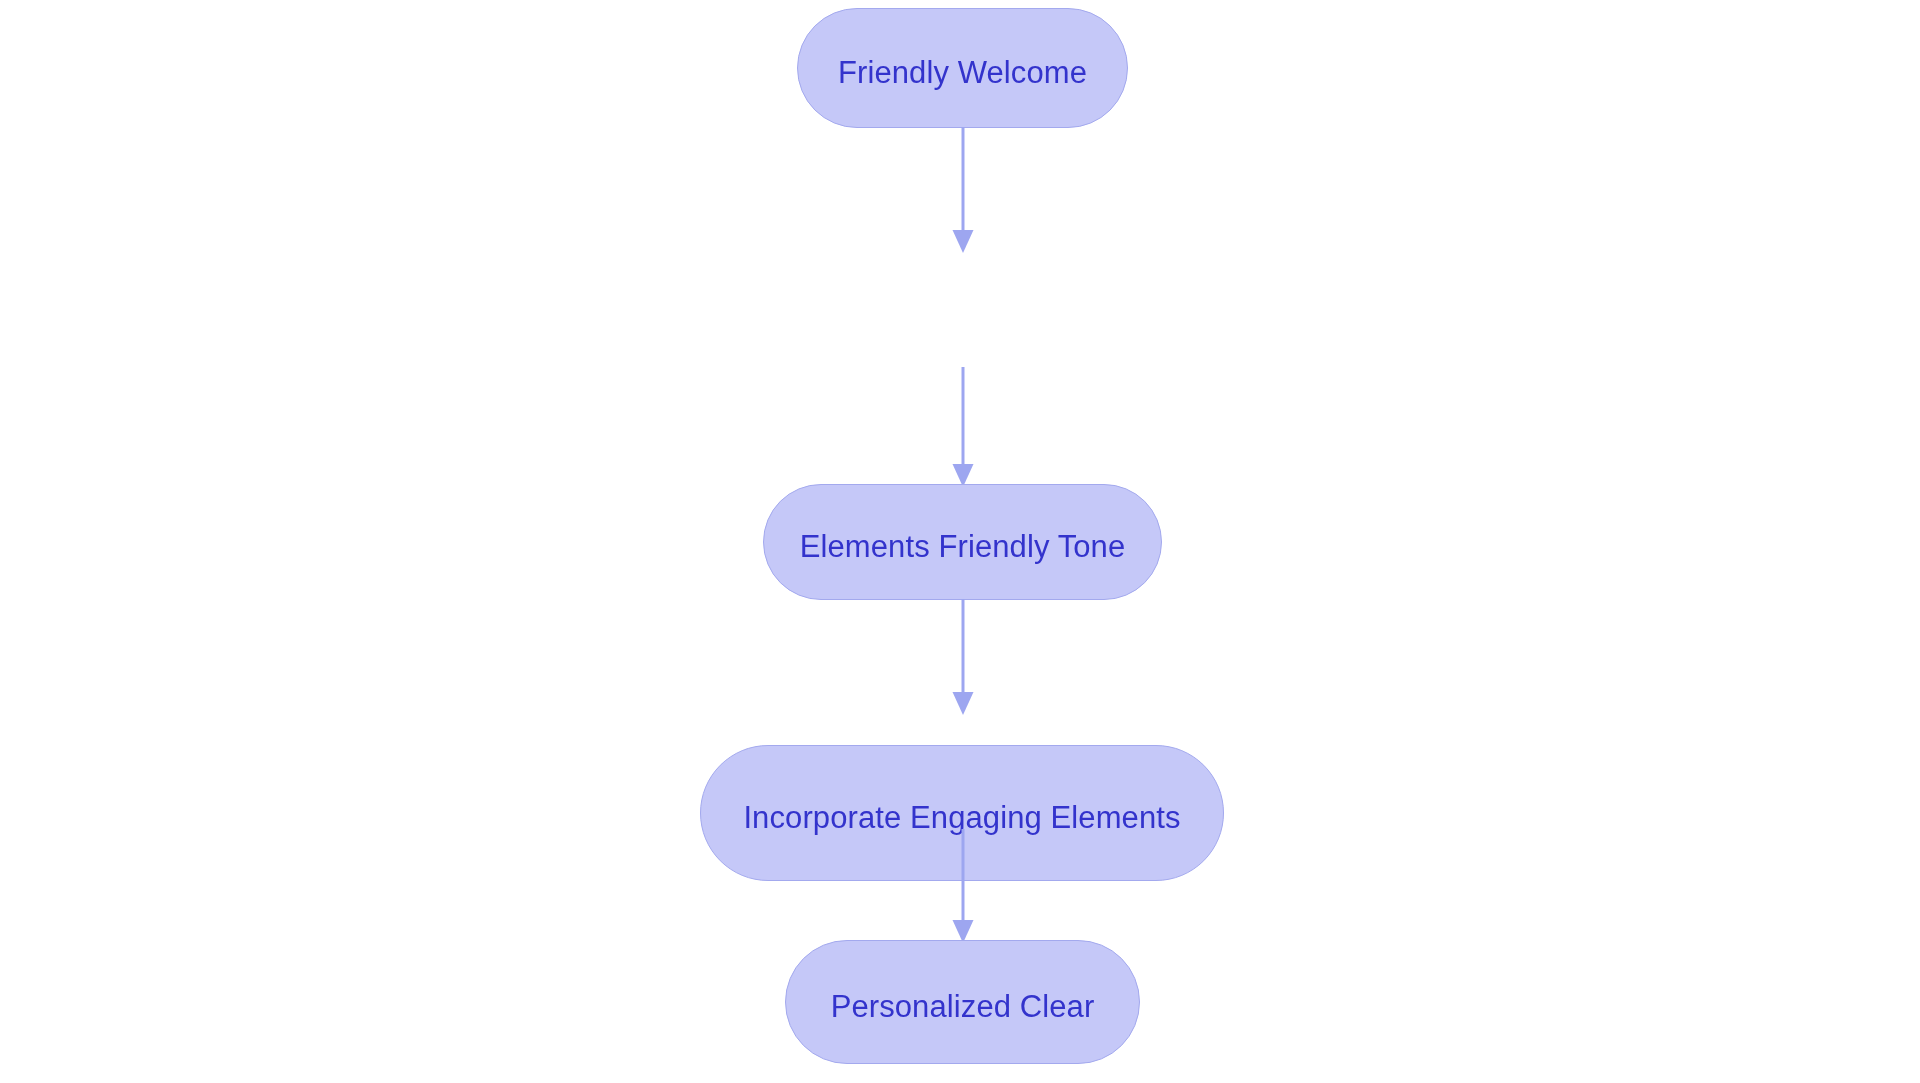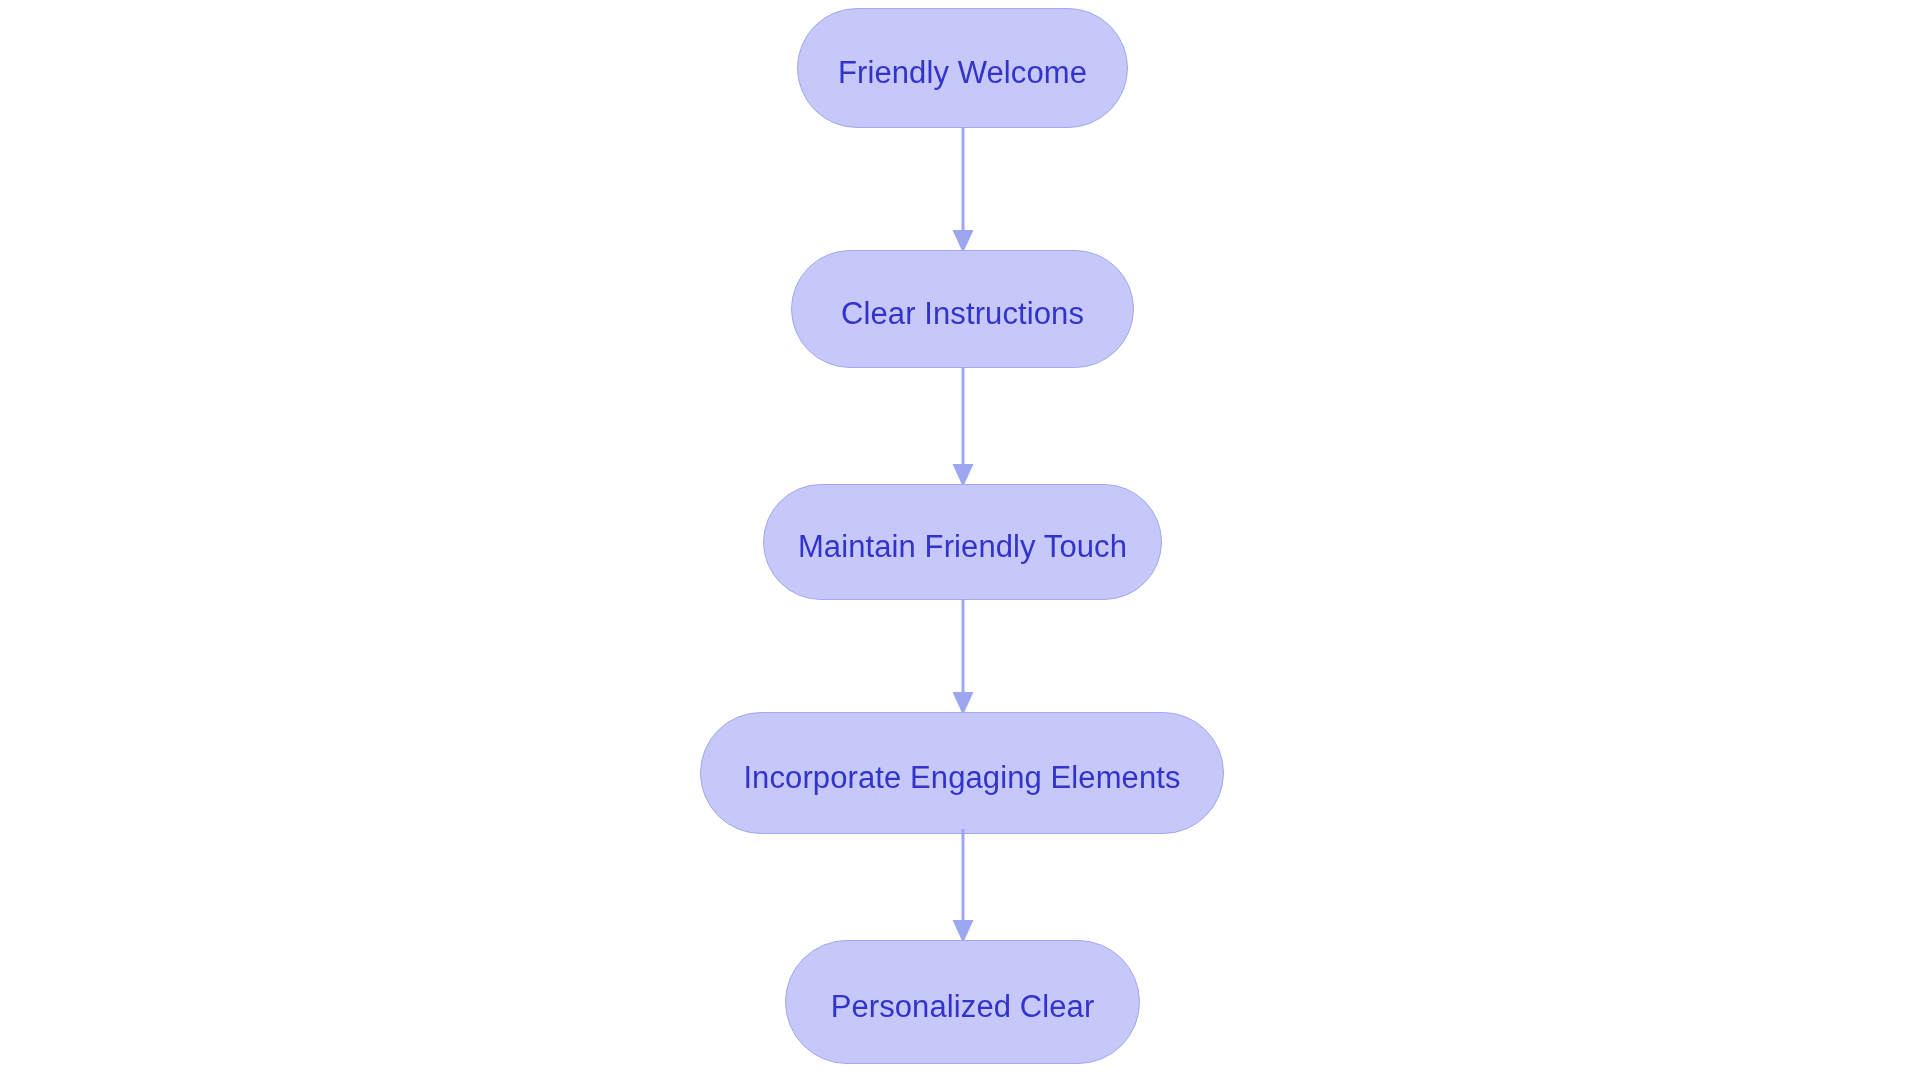--- a/index.html
+++ b/index.html
@@ -44,21 +44,21 @@
     display: block;
     text-align: center;
     color: #3333cc;
     margin-top: 8px;
   }
 
   
   .node-1 { left: 797px;  top: 8px;   width: 331px; height: 120px; }
   .node-2 { left: 791px;  top: 250px; width: 343px; height: 118px; }
   .node-3 { left: 763px;  top: 484px; width: 399px; height: 116px; }
-  .node-4 { left: 700px;  top: 712px; width: 524px; height: 122px; }
+  .node-4 { left: 700px;  top: 745px; width: 524px; height: 136px; }
   .node-5 { left: 785px;  top: 940px; width: 355px; height: 124px; }
 
   
   .flow-arrow {
     position: absolute;
     left: 950px;
     width: 26px;
     overflow: visible;
   }
   .arrow-1 { top: 127px; height: 126px; }
@@ -73,31 +73,28 @@
 
   <div class="flow-node node-1">
     <span class="node-label">Friendly Welcome</span>
   </div>
 
   <svg class="flow-arrow arrow-1" viewBox="0 0 26 126" preserveAspectRatio="none">
     <line x1="13" y1="0" x2="13" y2="106" stroke="#9da6f0" stroke-width="3"></line>
     <polygon points="13,126 2.5,103 23.5,103" fill="#9da6f0"></polygon>
   </svg>
 
-  <div class="flow-node node-2">
-    <span class="node-label">Clear Instructions</span>
-  </div>
 
   <svg class="flow-arrow arrow-2" viewBox="0 0 26 120" preserveAspectRatio="none">
     <line x1="13" y1="0" x2="13" y2="100" stroke="#9da6f0" stroke-width="3"></line>
     <polygon points="13,120 2.5,97 23.5,97" fill="#9da6f0"></polygon>
   </svg>
 
   <div class="flow-node node-3">
-    <span class="node-label">Maintain Friendly Touch</span>
+    <span class="node-label">Elements Friendly Tone</span>
   </div>
 
   <svg class="flow-arrow arrow-3" viewBox="0 0 26 116" preserveAspectRatio="none">
     <line x1="13" y1="0" x2="13" y2="96" stroke="#9da6f0" stroke-width="3"></line>
     <polygon points="13,116 2.5,93 23.5,93" fill="#9da6f0"></polygon>
   </svg>
 
   <div class="flow-node node-4">
     <span class="node-label">Incorporate Engaging Elements</span>
   </div>

